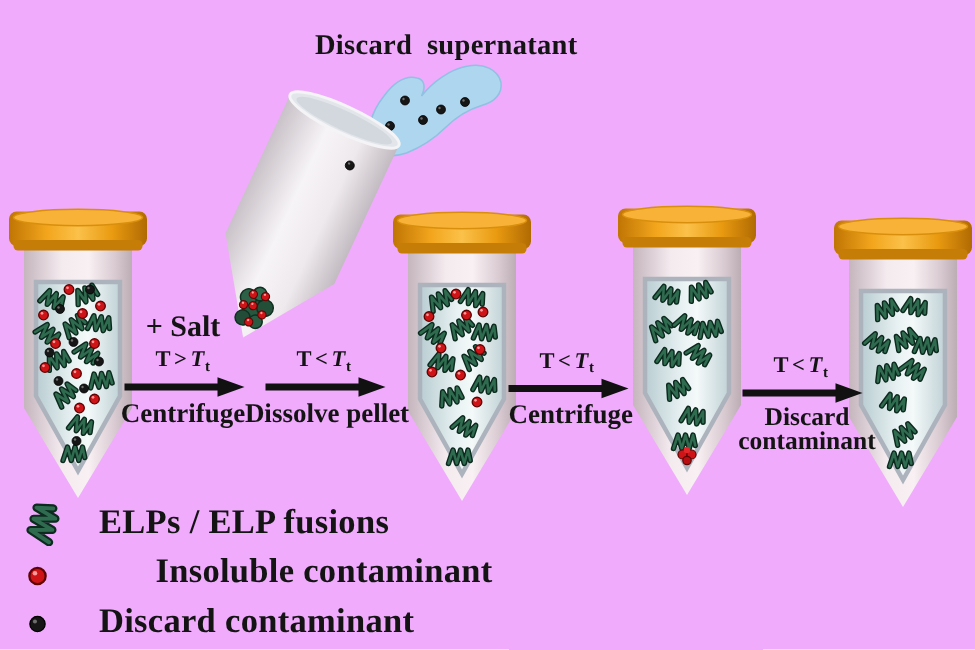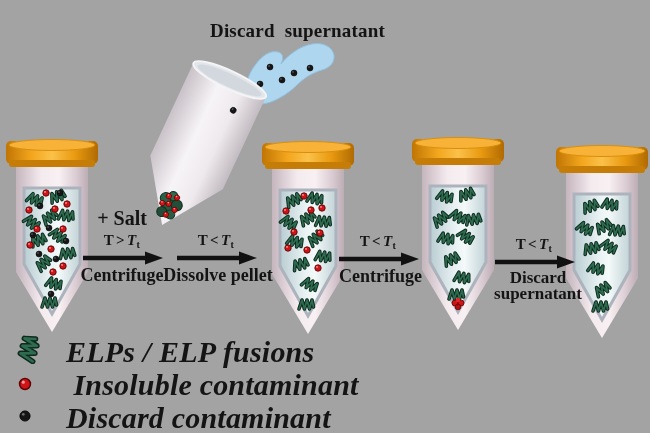--- a/index.html
+++ b/index.html
@@ -1,30 +1,30 @@
 <!DOCTYPE html>
 <html><head>
 <meta charset="utf-8">
 <style>
   html,body{margin:0;padding:0;background:#ffffff;}
   .canvas{
-    position:relative;width:650px;height:433px;background:#a3a3a3;overflow:hidden;
+    position:relative;width:650px;height:433px;background:#f0abfc;overflow:hidden;
     font-family:"Liberation Serif","DejaVu Serif",serif;font-weight:bold;color:#141414;
   }
   .abs{position:absolute;}
   .txt{text-align:center;white-space:nowrap;line-height:1.05;}
   .title{font-size:19px;word-spacing:5px;letter-spacing:0.2px;}
   .salt{font-size:20px;}
   .temp{font-size:15px;letter-spacing:0.4px;}
   .temp i{font-style:italic;}
   .temp sub{font-size:10px;vertical-align:-3px;}
   .temp .op{margin:0 2px;}
   .action{font-size:18px;}
   .action2{font-size:17px;line-height:15px;}
-  .legend-label{font-size:30px;letter-spacing:0.2px;font-style:italic;}
+  .legend-label{font-size:23px;letter-spacing:0.2px;}
   svg{display:block;}
 </style>
 </head>
 <body>
 
 <div class="canvas">
 
   <svg class="abs" style="left:0;top:0" width="650" height="433" viewBox="0 0 650 433">
     <defs>
       <linearGradient id="gCap" x1="0" y1="0" x2="1" y2="0">
@@ -241,21 +241,21 @@
 
   <div>
     <div class="abs txt temp" style="left:484px;top:237px;width:100px;">
       <span>T</span><span class="op">&lt;</span><i>T</i><sub>t</sub>
     </div>
     <svg class="abs" style="left:494px;top:254px;" width="82" height="16" viewBox="0 0 82 16">
       <line x1="1" y1="8" x2="66" y2="8" stroke="#111" stroke-width="4.6"></line>
       <polygon points="63,1.5 81,8 63,14.5" fill="#111"></polygon>
     </svg>
     <div class="abs txt action2" style="left:474px;top:270px;width:128px;">Discard</div>
-    <div class="abs txt action2" style="left:474px;top:286px;width:128px;">supernatant</div>
+    <div class="abs txt action2" style="left:474px;top:286px;width:128px;">contaminant</div>
   </div>
 
   <div>
 
     <div class="abs" style="left:0;top:0;">
       <svg class="abs" style="left:14px;top:334px;" width="28" height="30" viewBox="0 0 28 30">
         <use href="#sp" transform="translate(14,15) rotate(-75) scale(1.55)"></use>
       </svg>
       <div class="abs txt legend-label" style="left:66px;top:336px;text-align:left;width:300px;">ELPs / ELP fusions</div>
     </div>

